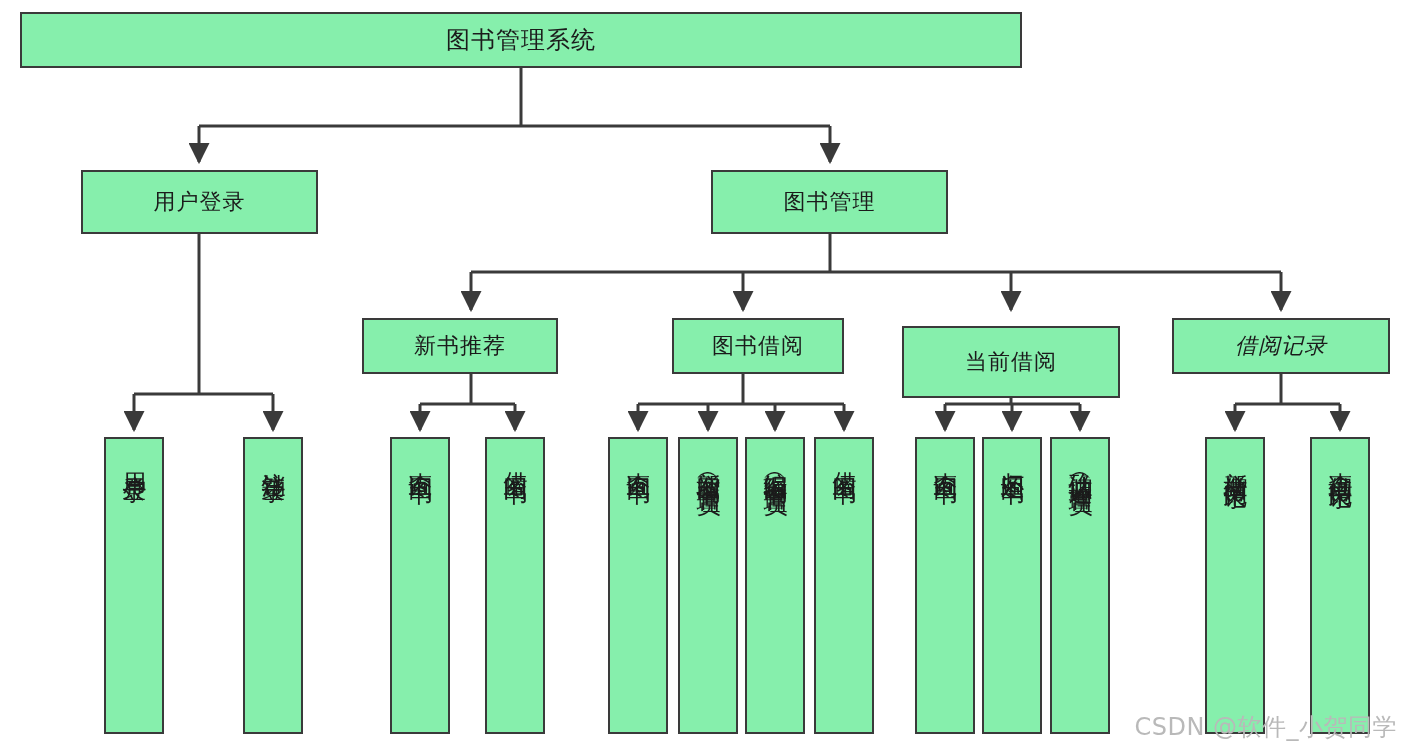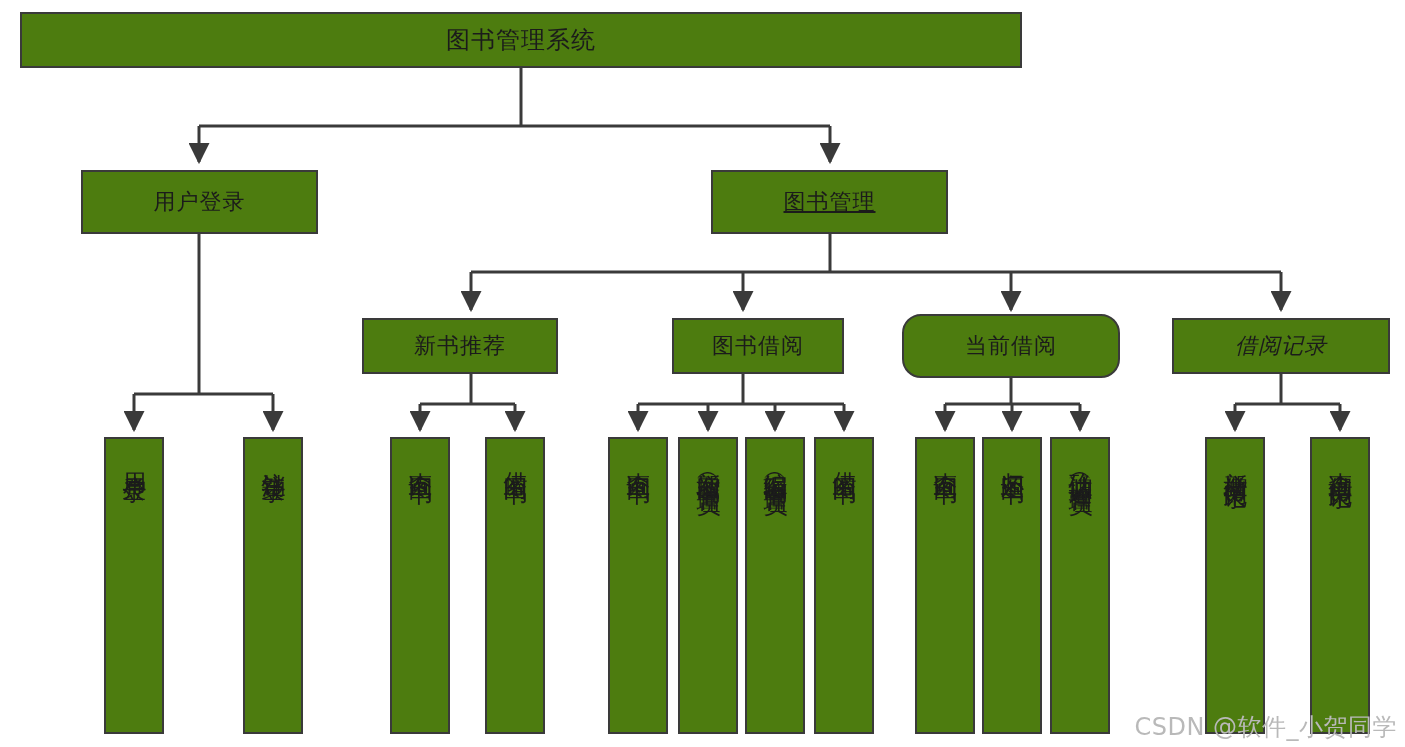--- a/index.html
+++ b/index.html
@@ -20,21 +20,21 @@
   #edges {
     position: absolute;
     left: 0;
     top: 0;
     width: 1405px;
     height: 747px;
   }
   .node {
     position: absolute;
     box-sizing: border-box;
-    background: #4d7c0f;
+    background: #86efac;
     border: 2.5px solid #3a3a3a;
     display: flex;
     align-items: center;
     justify-content: center;
     color: #1b1b1b;
   }
   .node.horiz {
     font-size: 22px;
     letter-spacing: 1px;
   }
@@ -119,31 +119,31 @@
     </g>
   </svg>
 
   <div class="node horiz root" style="left:20px; top:12px; width:1002px; height:56px;">
     <span>图书管理系统</span>
   </div>
 
   <div class="node horiz" style="left:81px; top:170px; width:237px; height:64px;">
     <span>用户登录</span>
   </div>
-  <div class="node horiz" style="left:711px; top:170px; width:237px; height:64px;text-decoration:underline;">
+  <div class="node horiz" style="left:711px; top:170px; width:237px; height:64px;">
     <span>图书管理</span>
   </div>
 
   <div class="node horiz" style="left:362px; top:318px; width:196px; height:56px;text-align:right;">
     <span>新书推荐</span>
   </div>
   <div class="node horiz" style="left:672px; top:318px; width:172px; height:56px;justify-content:center;">
     <span>图书借阅</span>
   </div>
-  <div class="node horiz" style="left:902px; top:314px; width:218px; height:64px;border-radius:19px;">
+  <div class="node horiz" style="left:902px; top:326px; width:218px; height:72px;">
     <span>当前借阅</span>
   </div>
   <div class="node horiz" style="left:1172px; top:318px; width:218px; height:56px;font-style:italic;">
     <span>借阅记录</span>
   </div>
 
   <div class="node vert" style="left:104px; top:437px; width:60px; height:297px;">
     <span class="vtext">用户登录</span>
   </div>
   <div class="node vert" style="left:243px; top:437px; width:60px; height:297px;">

